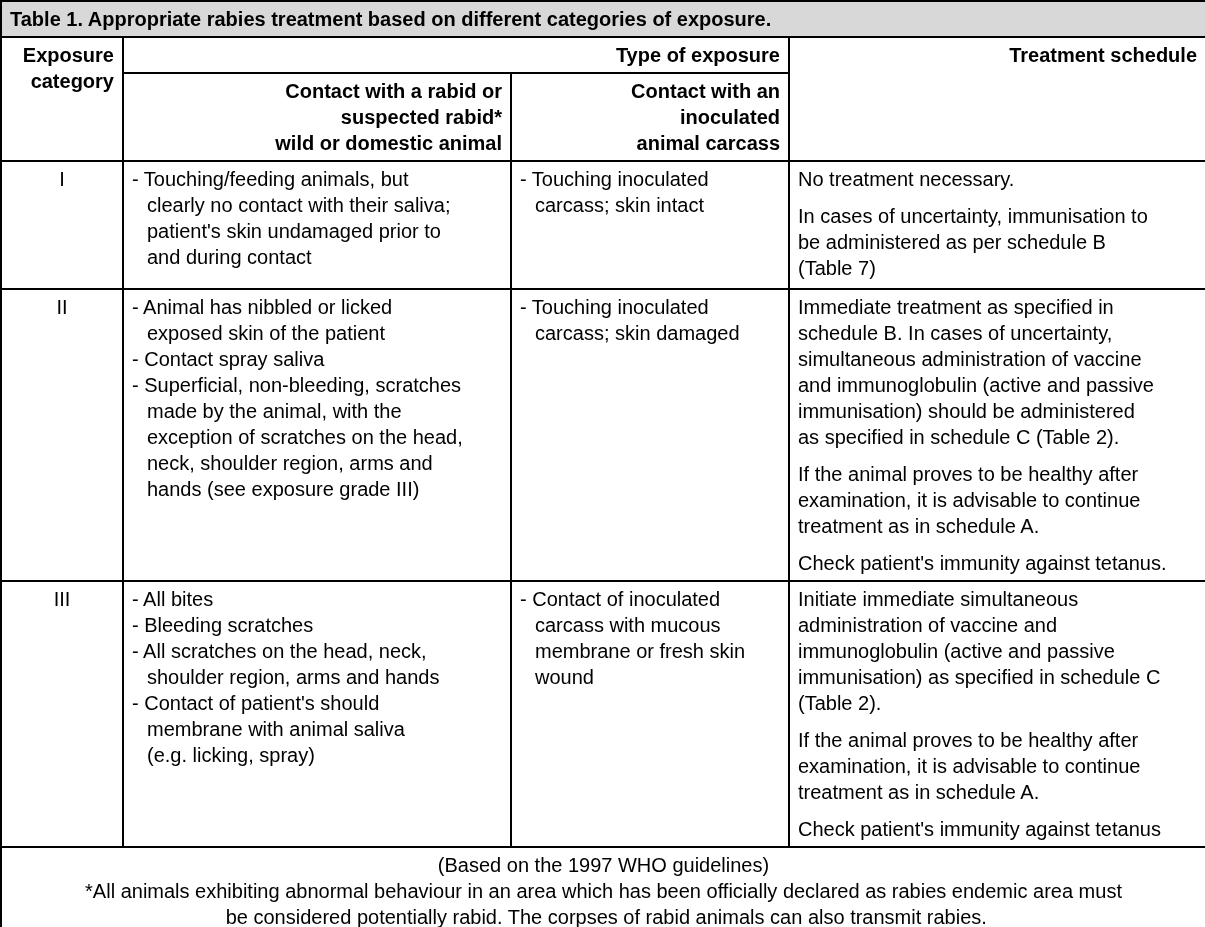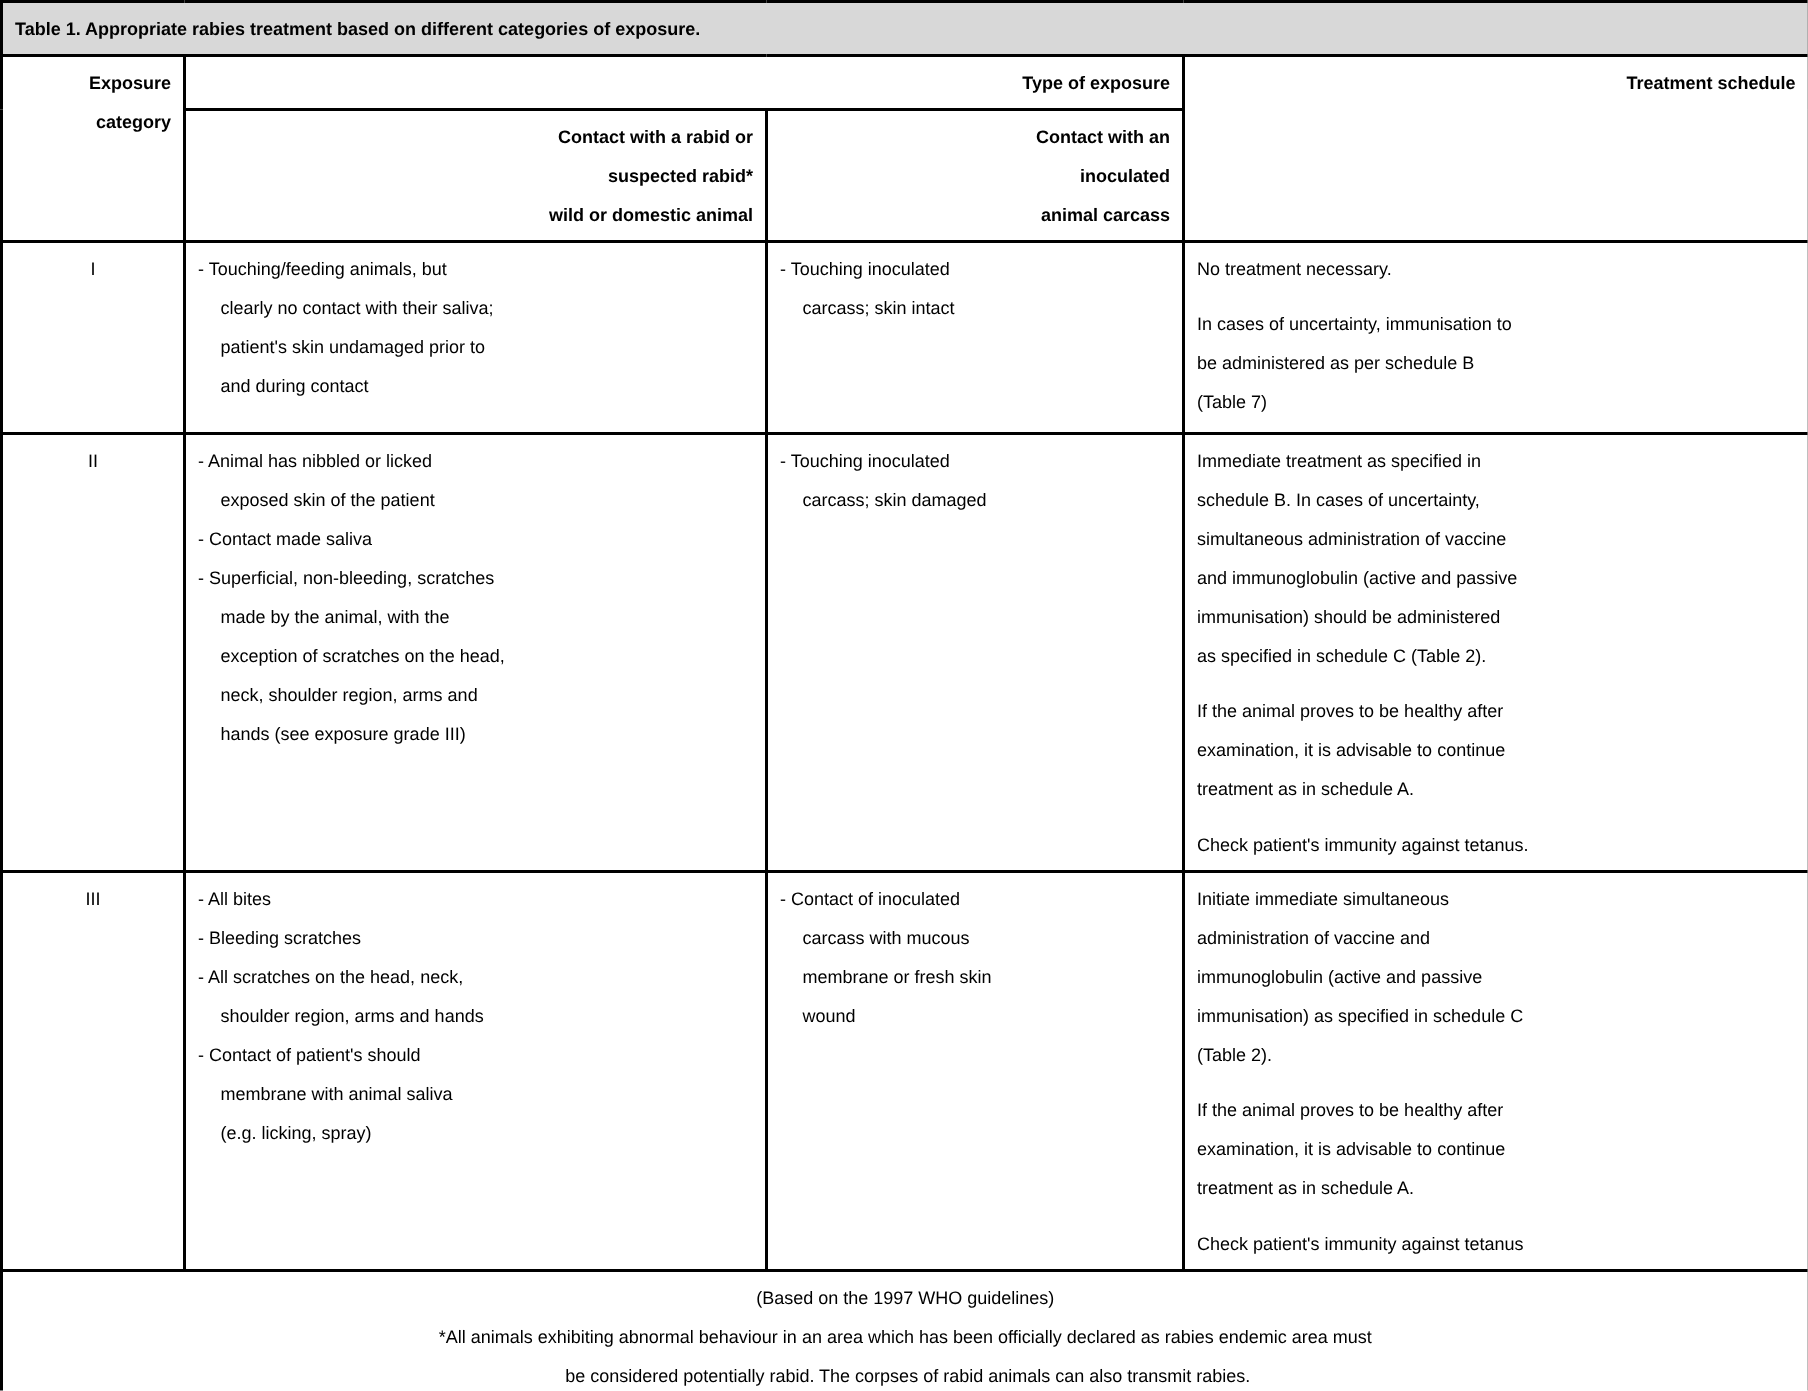--- a/index.html
+++ b/index.html
@@ -17,21 +17,21 @@
   }
   table.rabies {
     width: 1205px;
     border-collapse: collapse;
     table-layout: fixed;
   }
   table.rabies td, table.rabies th {
     border: 2px solid #000000;
     vertical-align: top;
     box-sizing: border-box;
-    font-size: 12px;
+    font-size: 20px;
     line-height: 26px;
     padding: 4px 8px;
     overflow: hidden;
   }
   
   td.title-cell {
     background: #d8d8d8;
     font-weight: bold;
     font-size: 20px;
     padding: 4px 9px;
@@ -124,21 +124,21 @@
       </td>
     </tr>
 
     <tr class="r2">
       <td class="cat">
         <div>II</div>
       </td>
       <td class="body-cell">
         <div class="item">- Animal has nibbled or licked
 exposed skin of the patient</div>
-        <div class="item">- Contact made saliva</div>
+        <div class="item">- Contact spray saliva</div>
         <div class="item">- Superficial, non-bleeding, scratches
 made by the animal, with the
 exception of scratches on the head,
 neck, shoulder region, arms and
 hands (see exposure grade III)</div>
       </td>
       <td class="body-cell">
         <div class="item">- Touching inoculated
 carcass; skin damaged</div>
       </td>

